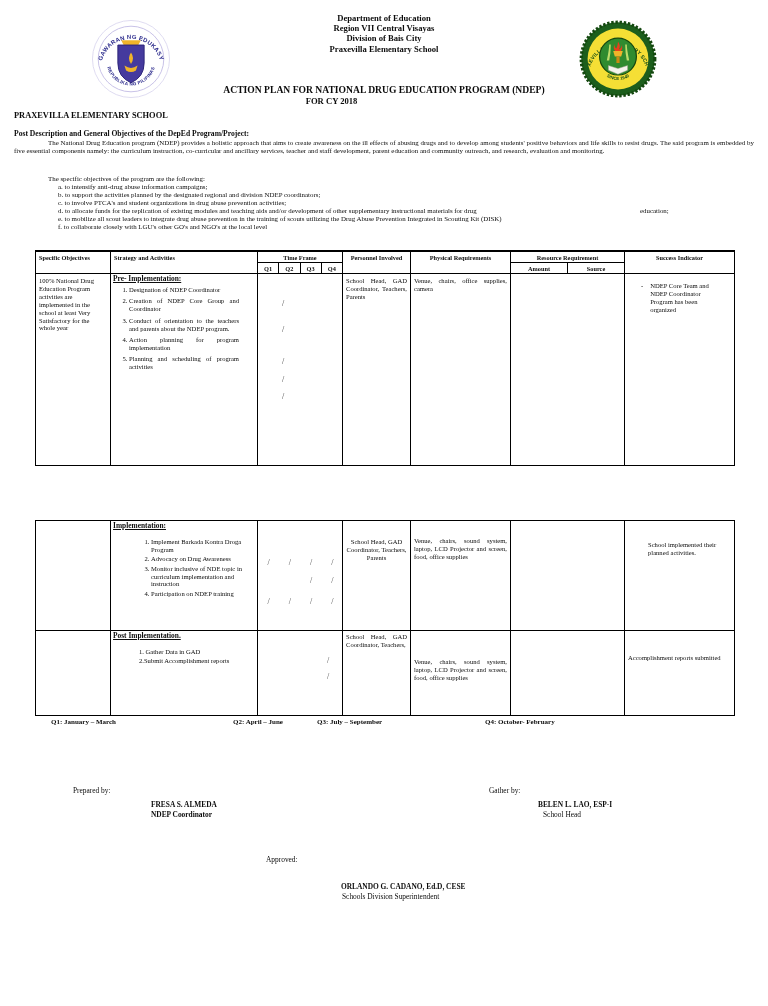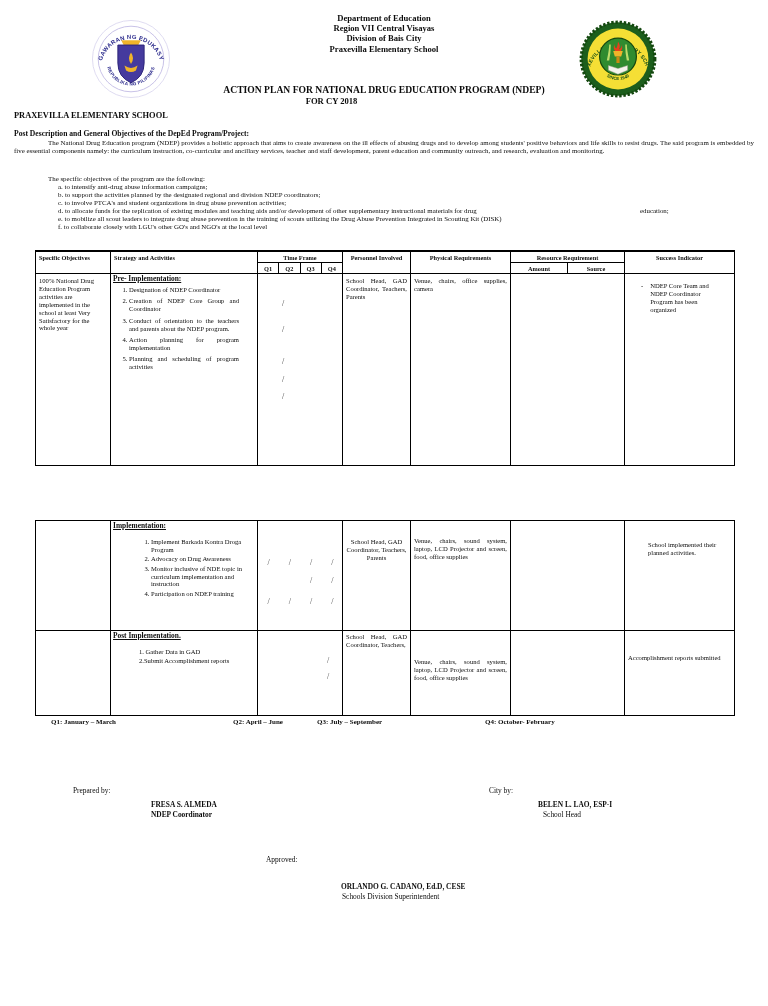--- a/index.html
+++ b/index.html
@@ -257,21 +257,21 @@
     <span class="lg0">Q1: January – March</span>
     <span class="lg1">Q2: April – June</span>
     <span class="lg2">Q3: July – September</span>
     <span class="lg3">Q4: October- February</span>
   </div>
 
   <div class="sig" style="left:73px;top:786px">Prepared by:</div>
   <div class="sig bold" style="left:135px;top:800px">FRESA S. ALMEDA</div>
   <div class="sig bold" style="left:135px;top:810px">NDEP Coordinator</div>
 
-  <div class="sig" style="left:489px;top:786px">City by:</div>
+  <div class="sig" style="left:489px;top:786px">Gather by:</div>
   <div class="sig bold" style="left:522px;top:800px">BELEN L. LAO, ESP-I</div>
   <div class="sig" style="left:543px;top:810px">School Head</div>
 
   <div class="sig" style="left:266px;top:855px">Approved:</div>
   <div class="sig bold" style="left:325px;top:882px">ORLANDO G. CADANO, Ed.D, CESE</div>
   <div class="sig" style="left:342px;top:892px">Schools Division Superintendent</div>
 
 </div>
 
 </body></html>

